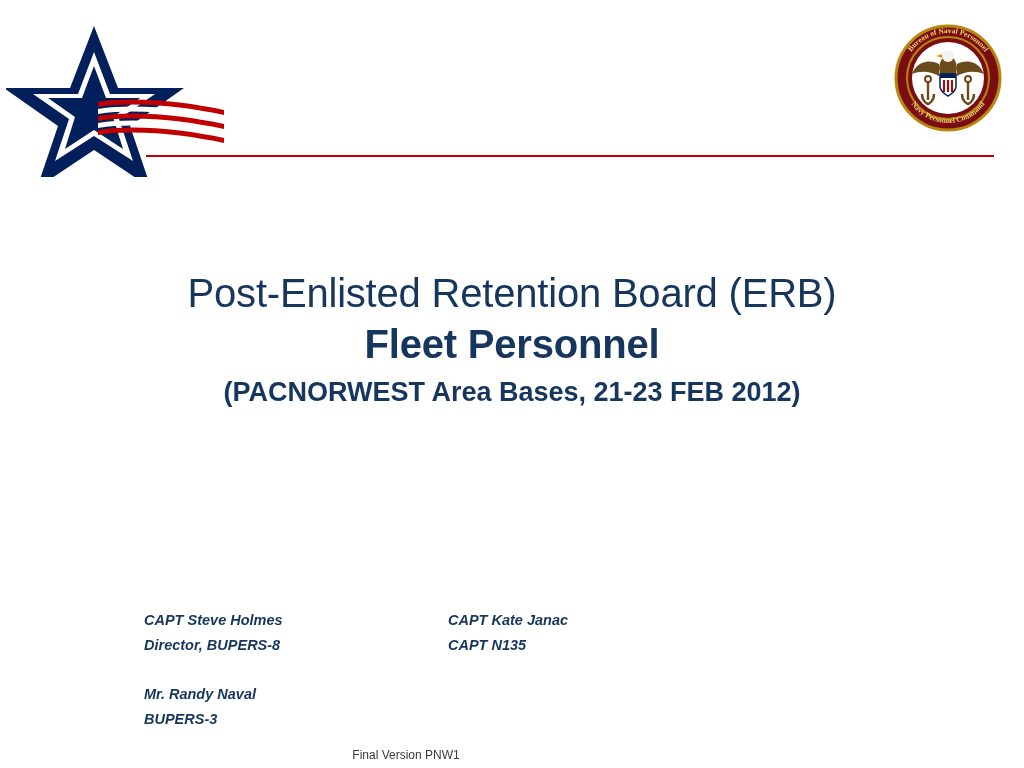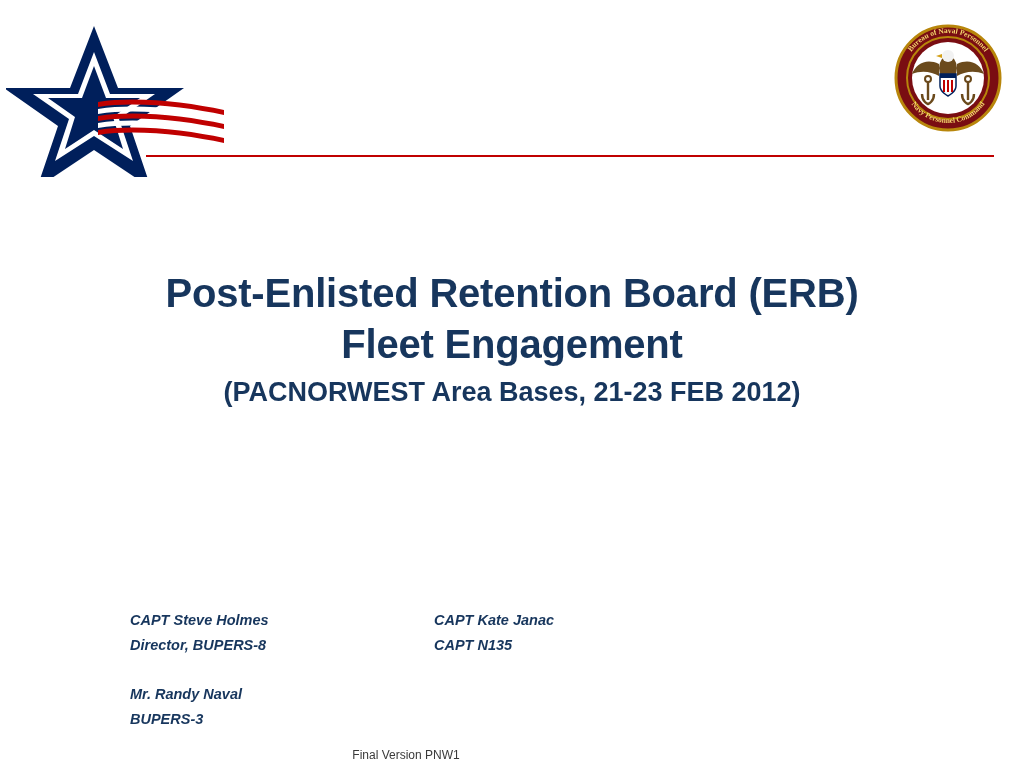--- a/index.html
+++ b/index.html
@@ -67,21 +67,21 @@
   .title-block {
     position: absolute;
     left: 62px;
     top: 268px;
     width: 900px;
     text-align: center;
     color: #17365d;
   }
   .title-line-1 {
     font-size: 40px;
-    font-weight: bold;
+    font-weight: normal;
     line-height: 1.28;
     letter-spacing: -0.2px;
   }
   .title-line-2 {
     font-size: 40px;
     font-weight: bold;
     line-height: 1.28;
     letter-spacing: -0.2px;
   }
   .title-sub {
@@ -102,20 +102,21 @@
     gap: 0;
   }
   .col {
     width: 304px;
   }
   .col.col-3 {
     width: 192px;
   }
   .pgroup {
     margin-bottom: 24px;
+    margin-left: 14px;
   }
   .pline {
     font-size: 14.5px;
     font-weight: bold;
     font-style: italic;
     color: #17365d;
     line-height: 1.72;
     white-space: nowrap;
   }
 
@@ -186,21 +187,21 @@
         <textPath href="#sealTop" startOffset="50%" text-anchor="middle">Bureau of Naval Personnel</textPath>
       </text>
       <text font-size="7.5" font-family="Liberation Serif, serif" font-weight="bold" fill="#f5d76e">
         <textPath href="#sealBottom" startOffset="50%" text-anchor="middle">Navy Personnel Command</textPath>
       </text>
     </svg>
   </div>
 
   <div class="title-block">
     <div class="title-line-1">Post-Enlisted Retention Board (ERB)</div>
-    <div class="title-line-2">Fleet Engagement</div>
+    <div class="title-line-2">Fleet Personnel</div>
     <div class="title-sub">(PACNORWEST Area Bases, 21-23 FEB 2012)</div>
   </div>
 
   <div class="presenters">
     <div class="col col-1">
       <div class="pgroup">
         <div class="pline">CAPT Steve Holmes</div>
         <div class="pline">Director, BUPERS-8</div>
       </div>
       <div class="pgroup">

